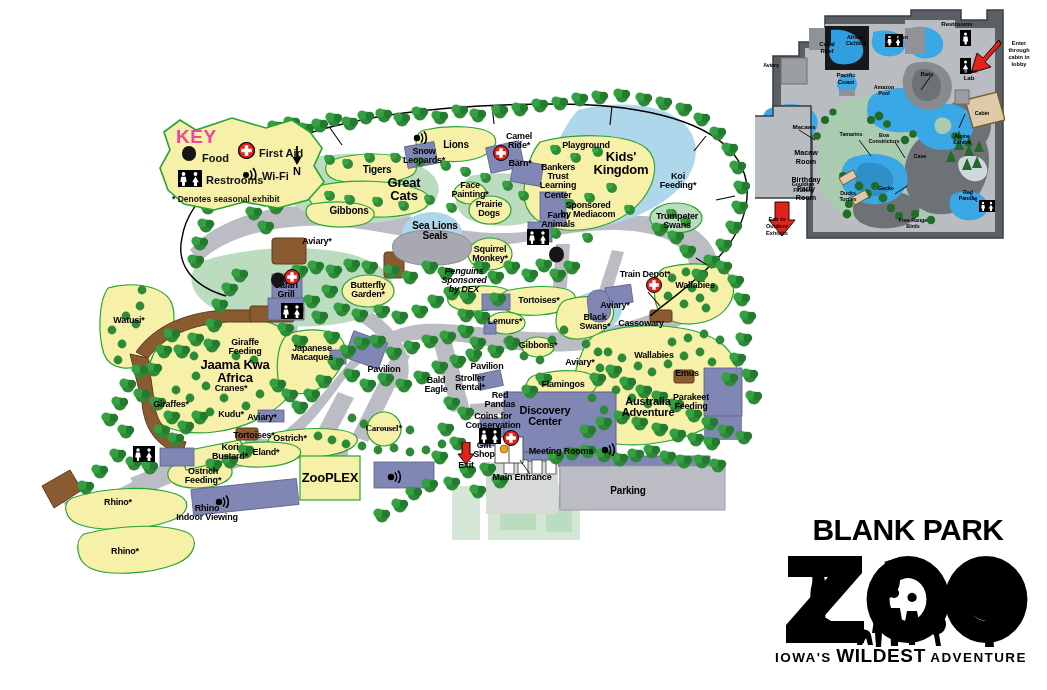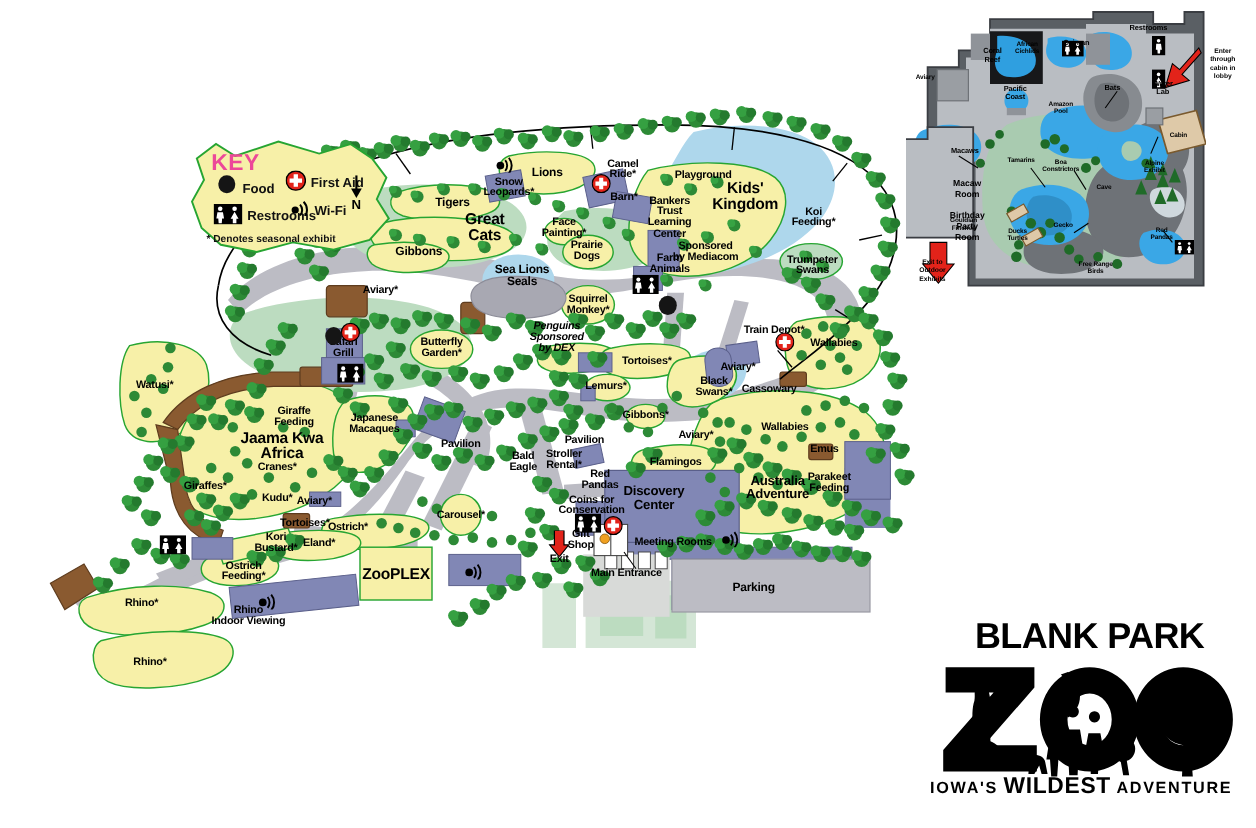--- a/index.html
+++ b/index.html
@@ -737,21 +737,21 @@
       <div class="lbl sz9" style="left: 493px; top: 421px;">Coins for
 Conservation</div>
       <div class="lbl sz9" style="left: 484px; top: 450px;">Gift
 Shop</div>
       <div class="lbl sz9" style="left: 466px; top: 466px;">Exit</div>
       <div class="lbl sz11" style="left: 545px; top: 416px;">Discovery
 Center</div>
       <div class="lbl sz9" style="left: 561px; top: 452px;">Meeting Rooms</div>
       <div class="lbl sz9" style="left: 522px; top: 478px;">Main Entrance</div>
       <div class="lbl sz10" style="left: 628px; top: 491px;">Parking</div>
-      <div class="lbl sz9" style="left: 384px; top: 429px;">Carousel*</div>
+      <div class="lbl sz9" style="left: 384px; top: 429px; font-family: Liberation Serif, serif;">Carousel*</div>
       <div class="lbl sz13" style="left: 330px; top: 478px; text-align: right;">ZooPLEX</div>
       <div class="lbl sz9" style="left: 203px; top: 476px;">Ostrich
 Feeding*</div>
       <div class="lbl sz9" style="left: 179px; top: 513px; margin-left: 28px;">Rhino
 Indoor Viewing</div>
       <div class="lbl sz9" style="left: 118px; top: 503px;">Rhino*</div>
       <div class="lbl sz9" style="left: 125px; top: 552px;">Rhino*</div>
       <div class="lbl sz9" style="left: 645px; top: 275px;">Train Depot*</div>
       <div class="lbl sz9" style="left: 695px; top: 286px;">Wallabies</div>
       <div class="lbl sz9" style="left: 615px; top: 306px;">Aviary*</div>

